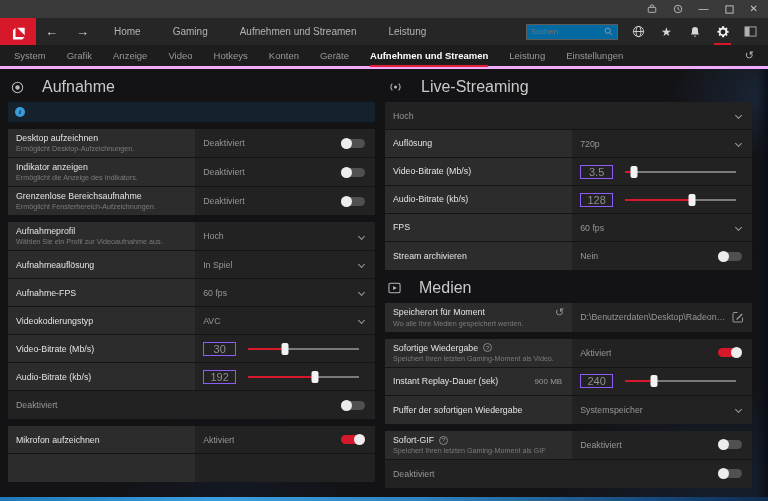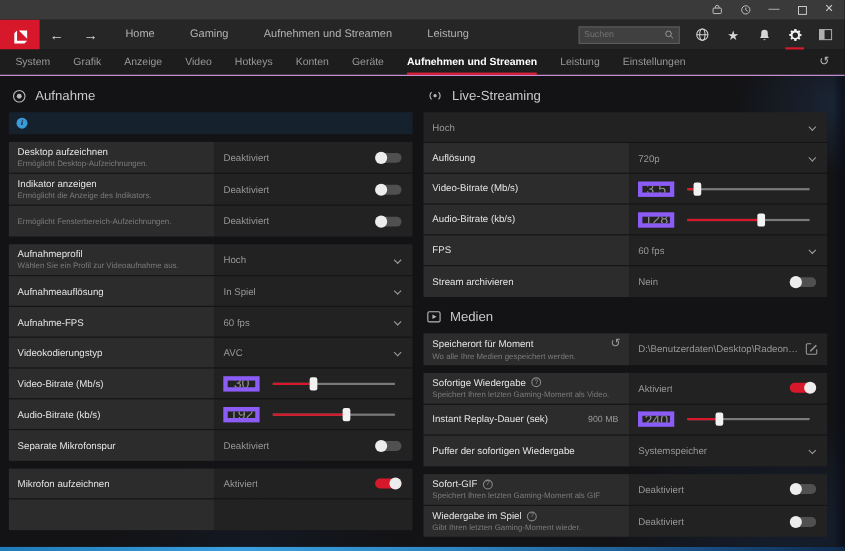--- a/index.html
+++ b/index.html
@@ -9,67 +9,67 @@
 
   
   .titlebar { height:18px; background:#3a3a3a; display:flex; justify-content:flex-end; align-items:center; gap:16px; padding-right:10px; flex:0 0 auto; }
   .tb-icon { color:#c9c9c9; font-size:10px; line-height:1; display:flex; align-items:center; }
 
   
   .mainnav { height:27px; background:#262626; display:flex; align-items:center; flex:0 0 auto; }
   .logo { width:36px; height:27px; background:#d7182a; display:flex; align-items:center; justify-content:center; flex:0 0 auto; }
   .nav-arrow { color:#d6d6d6; font-size:13px; margin:0 9px; line-height:1; }
   .nav-item { color:#b3b3b3; font-size:10px; margin:0 16px; white-space:nowrap; }
-  .search { margin-left:auto; width:92px; height:16px; border:1px solid #5c5c5c; background:#404040; display:flex; align-items:center; padding:0 4px; }
+  .search { margin-left:auto; width:92px; height:16px; border:1px solid #5c5c5c; background:#0369a1; display:flex; align-items:center; padding:0 4px; }
   .search input { flex:1; min-width:0; background:transparent; border:none; outline:none; color:#bbb; font-size:8px; font-family:inherit; }
   .icon-btn { margin-left:13px; position:relative; display:flex; align-items:center; justify-content:center; width:15px; height:15px; color:#d6d6d6; }
   .icon-btn.active::after { content:""; position:absolute; left:-1px; right:-1px; bottom:-6px; height:2px; background:#d7182a; }
   .glyph { font-size:12px; line-height:1; color:#d6d6d6; }
   .mainnav > .icon-btn:last-child { margin-right:10px; }
 
   
-  .subnav { height:24px; background:#1d1d1d; border-bottom:1px solid #f0abfc; display:flex; align-items:center; padding-left:14px; flex:0 0 auto; }
+  .subnav { height:24px; background:#1d1d1d; border-bottom:3px solid #f0abfc; display:flex; align-items:center; padding-left:14px; flex:0 0 auto; }
   .tab { color:#999; font-size:9.5px; margin-right:21px; position:relative; padding:5px 0 6px; white-space:nowrap; }
   .tab.active { color:#fff; font-weight:bold; }
   .tab.active::after { content:""; position:absolute; left:0; right:0; bottom:0; height:2px; background:#e2203a; }
   .reset-btn { margin-left:auto; margin-right:14px; color:#b5b5b5; font-size:11px; line-height:1; }
 
   
   .content { position:relative; flex:1; display:flex; gap:10px; padding:6px 16px 0 8px;
     background:
       radial-gradient(140px 90px at 100% 6%, rgba(38,66,105,.40), transparent 70%),
       radial-gradient(240px 140px at 94% 96%, rgba(26,52,92,.35), transparent 70%),
       radial-gradient(180px 120px at 30% 100%, rgba(20,40,70,.25), transparent 70%),
       #131316;
     overflow:hidden; }
   .content::after { content:""; position:absolute; top:0; right:0; width:11px; height:100%;
     background:linear-gradient(90deg, rgba(8,12,22,0), rgba(8,12,22,.85)); pointer-events:none; }
   .col { flex:1; min-width:0; }
 
-  .sec-head { display:flex; align-items:center; gap:8px; height:20px; color:#c9c9c9; font-size:12px; margin:2px 0 5px 3px; }
+  .sec-head { display:flex; align-items:center; gap:18px; height:20px; color:#c9c9c9; font-size:16px; margin:2px 0 5px 3px; }
   .sec-head.mt { margin-top:8px; }
 
   .infobar { display:flex; align-items:center; gap:7px; background:#15222d; color:#8ba8bd; font-size:7.3px; padding:5px 7px; margin:0 0 7px 0; }
   .info-i { width:10px; height:10px; border-radius:50%; background:#3b9ad9; color:#0e1118; font-size:7px; font-weight:bold; display:flex; align-items:center; justify-content:center; flex:0 0 auto; font-family:"Liberation Serif", serif; font-style:italic; }
 
   .group { margin-bottom:7px; }
   .row { display:flex; min-height:28px; border-bottom:1px solid #151515; }
   .row:last-child { border-bottom:none; }
   .cl { width:51%; background:#2c2c2c; padding:4px 8px; display:flex; flex-direction:column; justify-content:center; }
   .cv { flex:1; background:#222; padding:4px 8px; display:flex; align-items:center; justify-content:space-between; gap:6px; min-width:0; }
   .lblline { display:flex; align-items:center; gap:5px; color:#e4e4e4; font-size:8.8px; line-height:1.15; }
   .sub { color:#7b7b7b; font-size:7.2px; margin-top:2px; line-height:1.1; }
   .extra { margin-left:auto; color:#9a9a9a; font-size:8px; padding-right:2px; }
   .vtext { color:#979797; font-size:8.8px; white-space:nowrap; overflow:hidden; text-overflow:ellipsis; }
   .chev { width:5px; height:5px; border-right:1.4px solid #9a9a9a; border-bottom:1.4px solid #9a9a9a; transform:rotate(45deg); margin-right:3px; flex:0 0 auto; }
   .toggle { width:24px; height:9px; border-radius:5px; background:#505050; position:relative; flex:0 0 auto; margin-right:2px; }
   .toggle .knob { width:11px; height:11px; border-radius:50%; background:#ededed; position:absolute; top:-1px; left:0; }
   .toggle.on { background:#d7182a; }
   .toggle.on .knob { left:auto; right:0; }
-  .slbox { width:33px; height:14px; border:4px solid #8b5cf6; background:transparent; color:#8f8f8f; font-size:13px; text-align:center; font-family:inherit; flex:0 0 auto; outline:none; }
+  .slbox { width:33px; height:14px; border:1px solid #8b5cf6; background:transparent; color:#8f8f8f; font-size:11px; text-align:center; font-family:inherit; flex:0 0 auto; outline:none; }
   .slider { flex:1; height:2px; background:#7a7a7a; position:relative; margin:0 8px 0 6px; }
   .fill { position:absolute; left:0; top:0; height:2px; background:#d7182a; }
   .thumb { position:absolute; top:-5px; width:7px; height:12px; background:#f2f2f2; border-radius:2px; transform:translateX(-50%); }
   .help { width:9px; height:9px; border-radius:50%; border:1px solid #878787; color:#9d9d9d; font-size:6px; display:flex; align-items:center; justify-content:center; flex:0 0 auto; }
   .undo { color:#9a9a9a; font-size:11px; line-height:1; margin-left:auto; }
   .editicon { flex:0 0 auto; }
 
   
   .bluebar { height:4px; flex:0 0 auto; background:linear-gradient(90deg,#1f7ab8 0%,#3ba0e0 28%,#2d84c0 55%,#174a7e 85%,#0f2c4e 100%); }
 </style>
@@ -204,20 +204,23 @@
               </div>
               <div class="cv">
                 <span class="vtext">Deaktiviert</span>
                 <div class="toggle off">
                   <div class="knob"></div>
                 </div>
               </div>
             </div>
             <div class="row">
               <div class="cl">
+                <div class="lblline">
+                  <span>Grenzenlose Bereichsaufnahme</span>
+                </div>
                 <div class="sub">Ermöglicht Fensterbereich-Aufzeichnungen.</div>
               </div>
               <div class="cv">
                 <span class="vtext">Deaktiviert</span>
                 <div class="toggle off">
                   <div class="knob"></div>
                 </div>
               </div>
             </div>
           </div>
@@ -289,25 +292,20 @@
               </div>
               <div class="cv">
                 <input class="slbox" value="192" style="">
                 <div class="slider">
                   <div class="fill" style="width:60%"></div>
                   <div class="thumb" style="left:60%"></div>
                 </div>
               </div>
             </div>
             <div class="row">
-              <div class="cl">
-                <div class="lblline">
-                  <span>Separate Mikrofonspur</span>
-                </div>
-              </div>
               <div class="cv">
                 <span class="vtext">Deaktiviert</span>
                 <div class="toggle off">
                   <div class="knob"></div>
                 </div>
               </div>
             </div>
           </div>
           <div class="group">
             <div class="row">
@@ -493,27 +491,20 @@
                 <div class="sub">Speichert Ihren letzten Gaming-Moment als GIF</div>
               </div>
               <div class="cv">
                 <span class="vtext">Deaktiviert</span>
                 <div class="toggle off">
                   <div class="knob"></div>
                 </div>
               </div>
             </div>
             <div class="row">
-              <div class="cl">
-                <div class="lblline">
-                  <span>Wiedergabe im Spiel</span>
-                  <span class="help">?</span>
-                </div>
-                <div class="sub">Gibt Ihren letzten Gaming-Moment wieder.</div>
-              </div>
               <div class="cv">
                 <span class="vtext">Deaktiviert</span>
                 <div class="toggle off">
                   <div class="knob"></div>
                 </div>
               </div>
             </div>
           </div>
         </div>
     </div>

